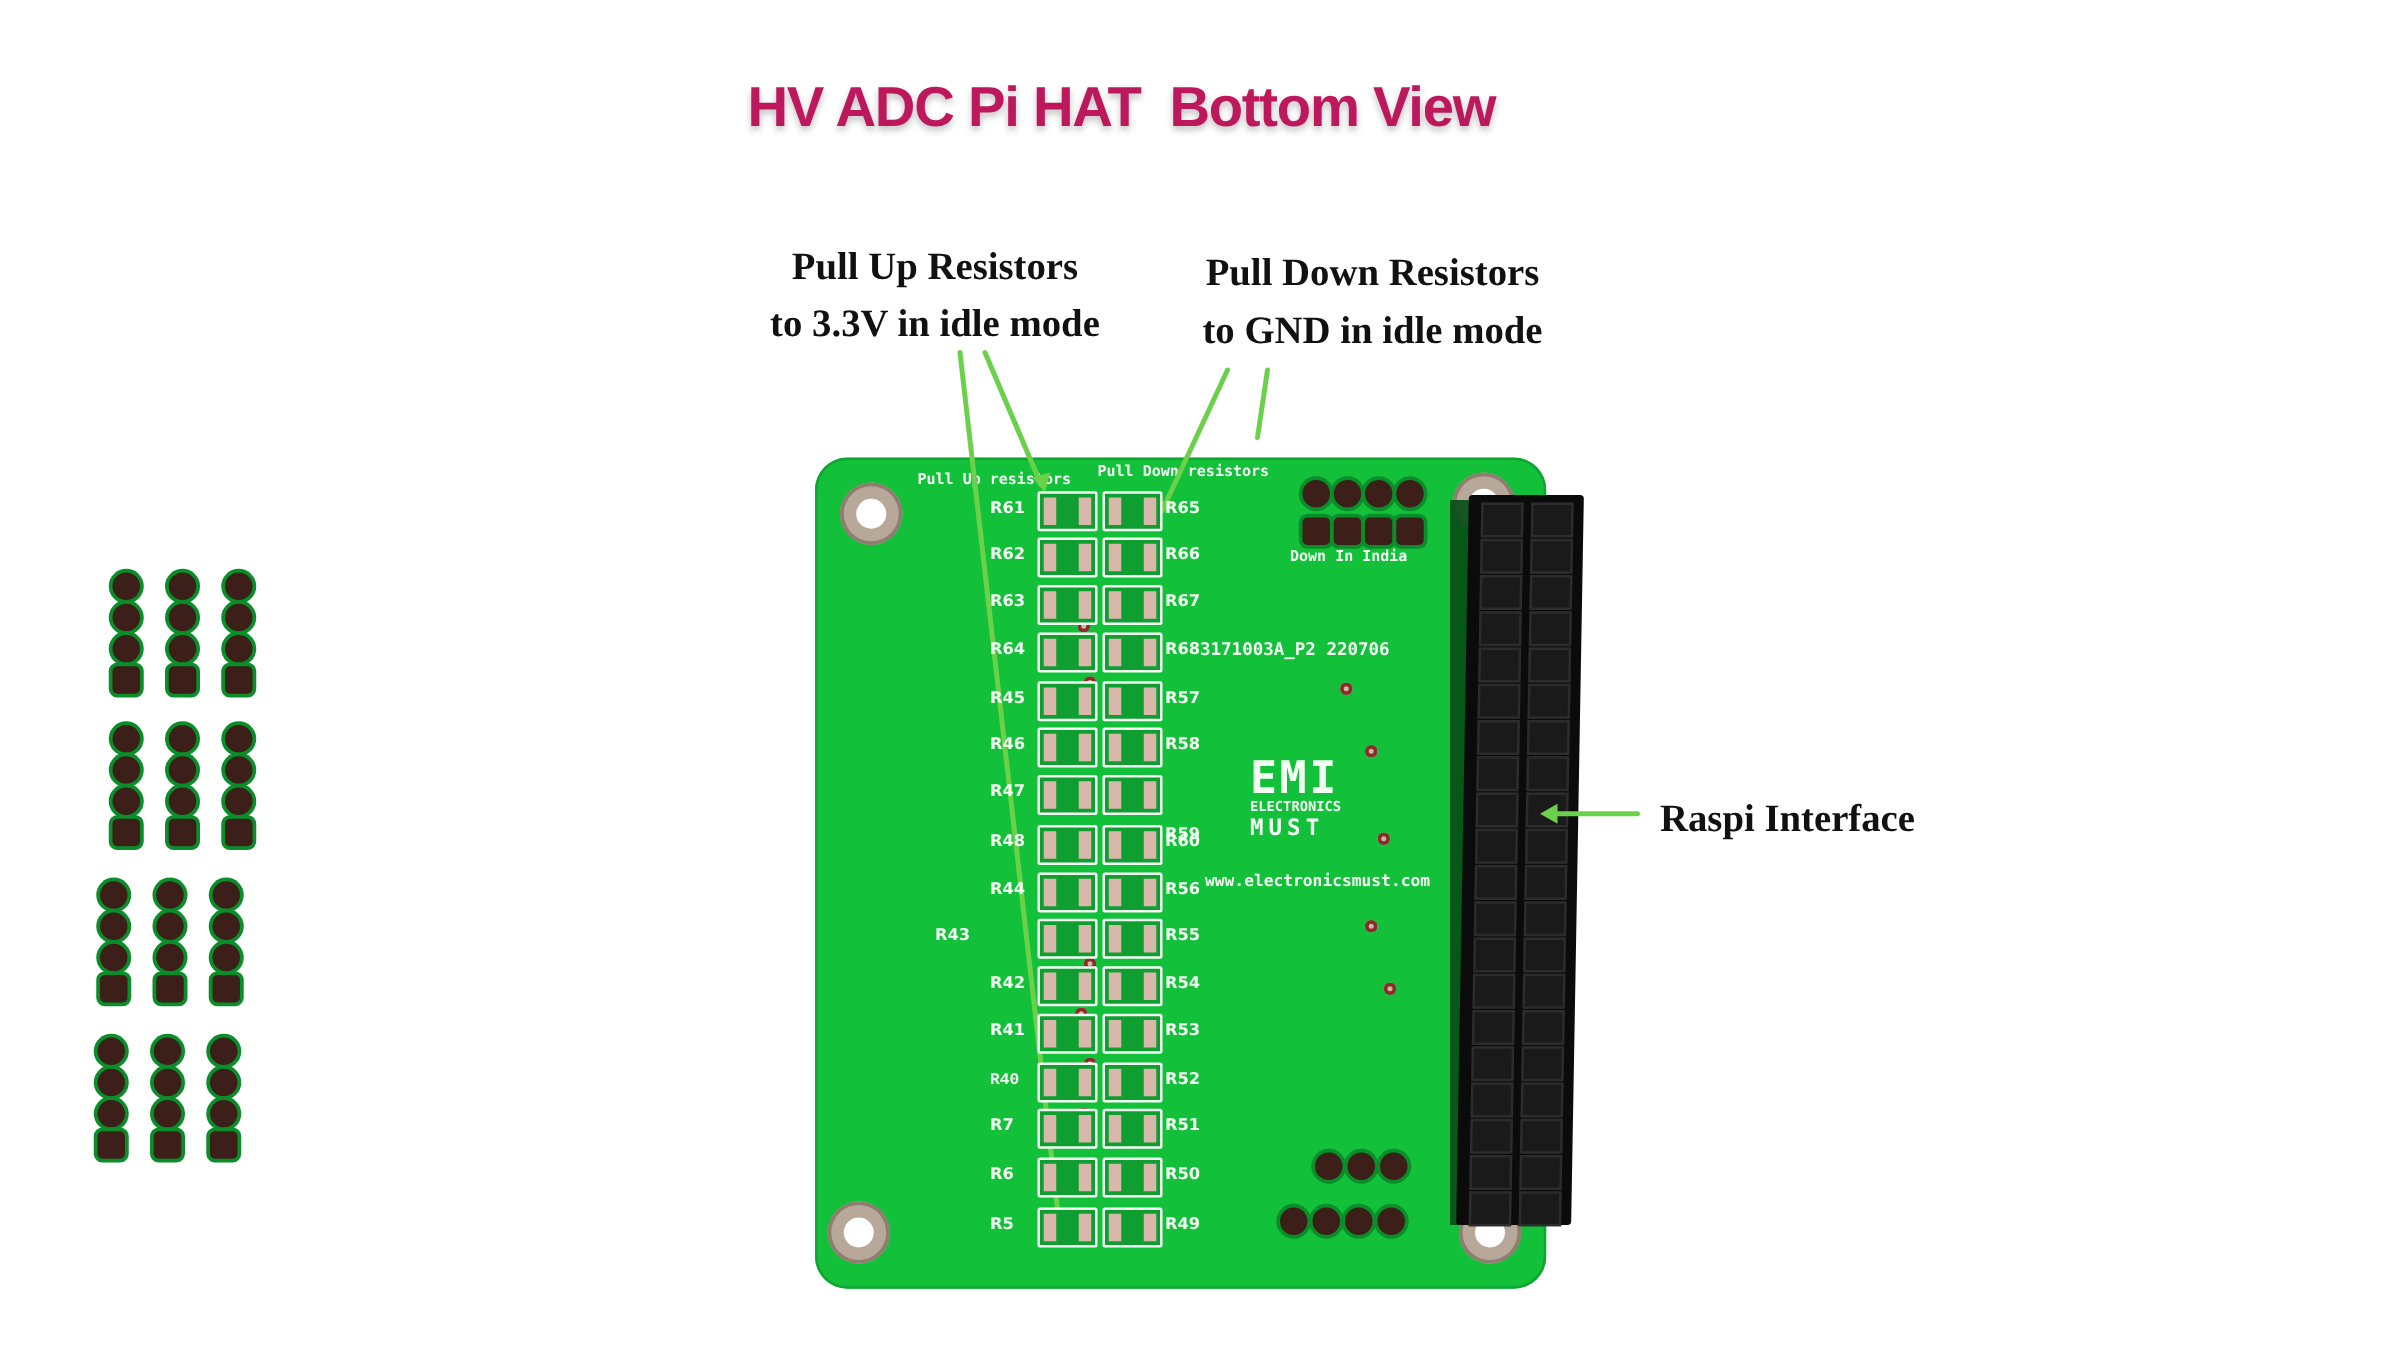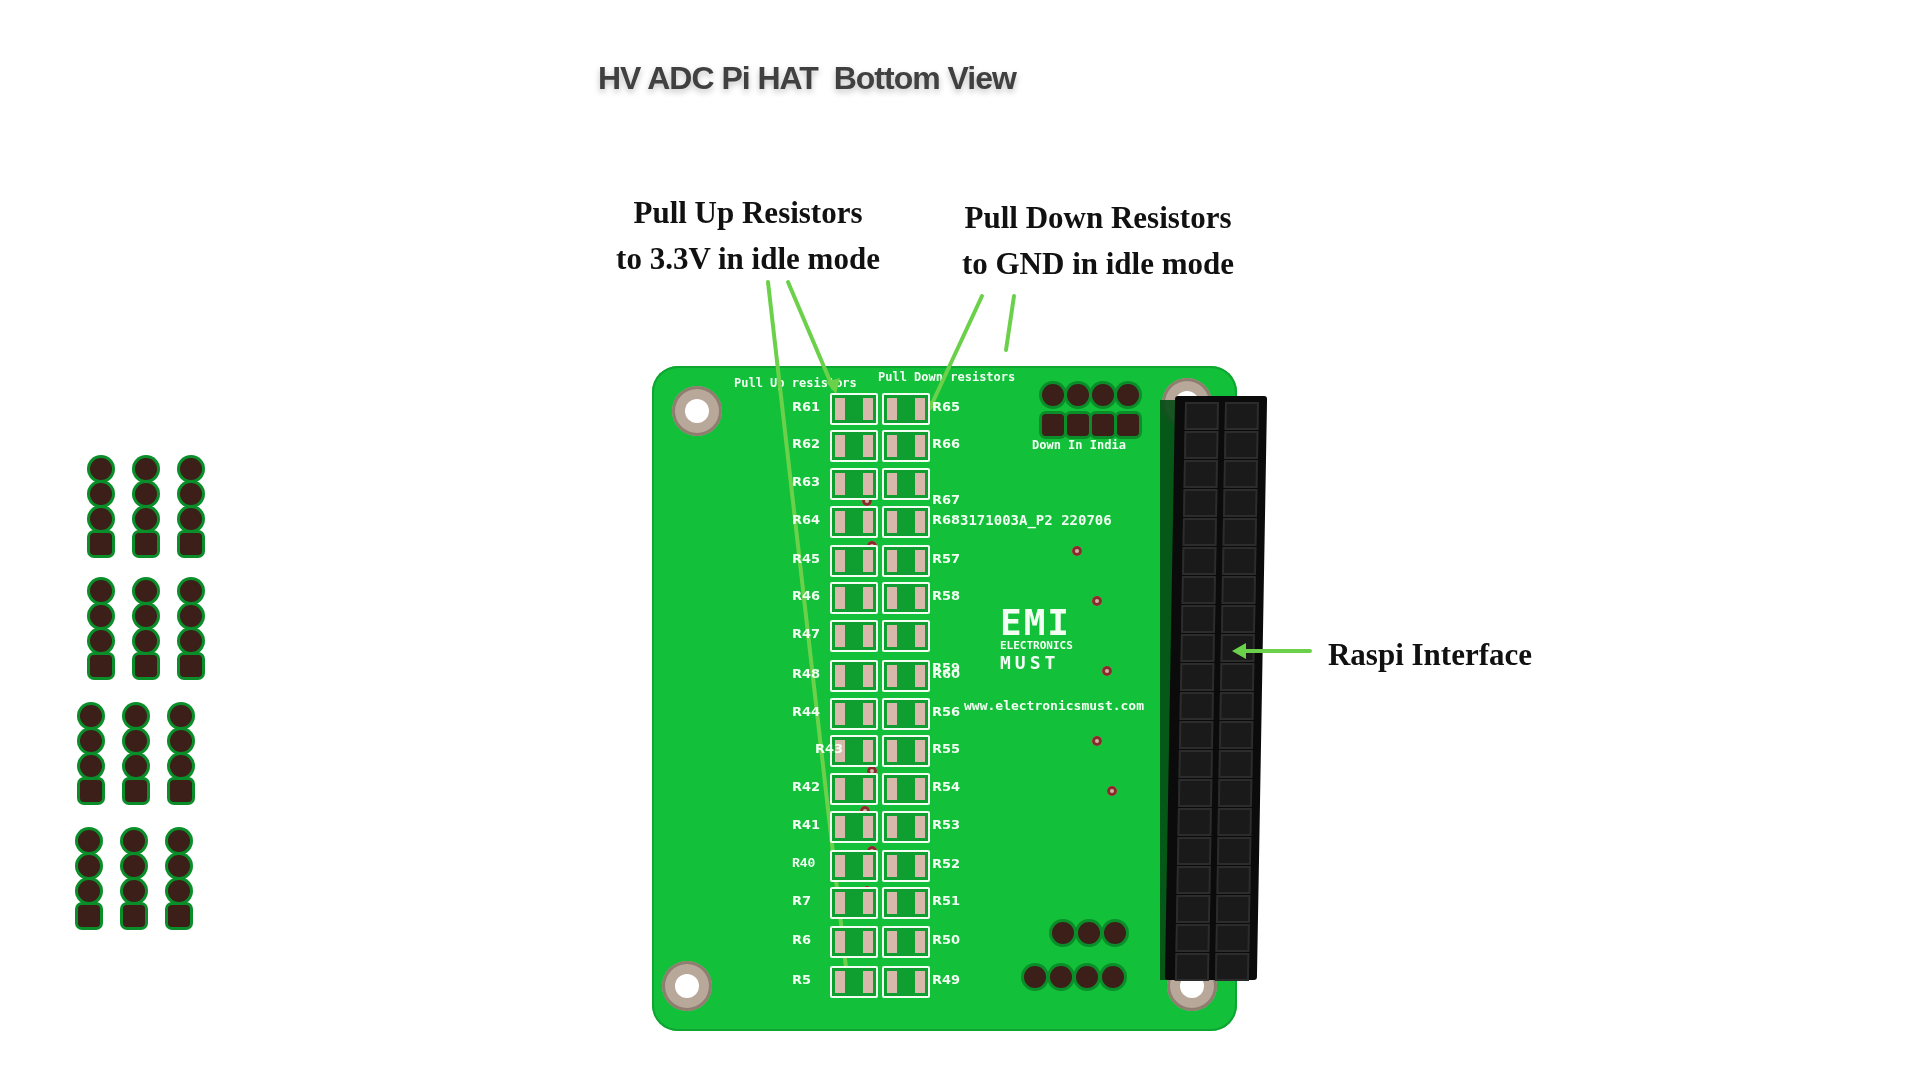--- a/index.html
+++ b/index.html
@@ -4,22 +4,22 @@
   <style>
     html, body { margin: 0; padding: 0; }
     body {
       width: 1920px; height: 1080px; background: #ffffff;
       position: relative; overflow: hidden;
       font-family: "Liberation Sans", sans-serif;
     }
     .title {
       position: absolute; left: 598px; top: 60px;
       font-family: "Liberation Sans", sans-serif;
-      font-weight: 700; font-size: 32px; letter-spacing: -1px;
-      color: #404040; white-space: pre;
+      font-weight: 700; font-size: 45px; letter-spacing: -1px;
+      color: #be185d; white-space: pre;
       text-shadow: 0 3px 6px rgba(0,0,0,0.25);
     }
     .callout {
       position: absolute; font-family: "Liberation Serif", serif;
       font-weight: 700; font-size: 31px; color: #111;
       text-align: center; line-height: 46px;
     }
     .callout-up { left: 598px; top: 190px; width: 300px; }
     .callout-down { left: 948px; top: 195px; width: 300px; }
     .callout-raspi { left: 1320px; top: 632px; width: 220px; text-align: center; }
@@ -320,21 +320,21 @@
 <div class="res-label" style="top: 666px; left: 792px;">R48</div>
 <div class="res" style="left: 830px; top: 698px;">
     <div class="pad l"></div>
     <div class="pad r"></div>
   </div>
 <div class="res-label" style="top: 704px; left: 792px;">R44</div>
 <div class="res" style="left: 830px; top: 735px;">
     <div class="pad l"></div>
     <div class="pad r"></div>
   </div>
-<div class="res-label" style="top: 741px; left: 815px; text-align: center;">R43</div>
+<div class="res-label" style="top: 741px; left: 748px; text-align: center;">R43</div>
 <div class="res" style="left: 830px; top: 773px;">
     <div class="pad l"></div>
     <div class="pad r"></div>
   </div>
 <div class="res-label" style="top: 779px; left: 792px;">R42</div>
 <div class="res" style="left: 830px; top: 811px;">
     <div class="pad l"></div>
     <div class="pad r"></div>
   </div>
 <div class="res-label" style="top: 817px; left: 792px;">R41</div>
@@ -365,21 +365,21 @@
 <div class="res-label" style="top: 399px; left: 932px;">R65</div>
 <div class="res" style="left: 882px; top: 430px;">
     <div class="pad l"></div>
     <div class="pad r"></div>
   </div>
 <div class="res-label" style="top: 436px; left: 932px;">R66</div>
 <div class="res" style="left: 882px; top: 468px;">
     <div class="pad l"></div>
     <div class="pad r"></div>
   </div>
-<div class="res-label" style="top: 492px; left: 932px;">R67</div>
+<div class="res-label" style="top: 474px; left: 932px;">R67</div>
 <div class="res" style="left: 882px; top: 506px;">
     <div class="pad l"></div>
     <div class="pad r"></div>
   </div>
 <div class="res-label" style="top: 512px; left: 932px;">R68</div>
 <div class="res" style="left: 882px; top: 545px;">
     <div class="pad l"></div>
     <div class="pad r"></div>
   </div>
 <div class="res-label" style="top: 551px; left: 932px;">R57</div>

